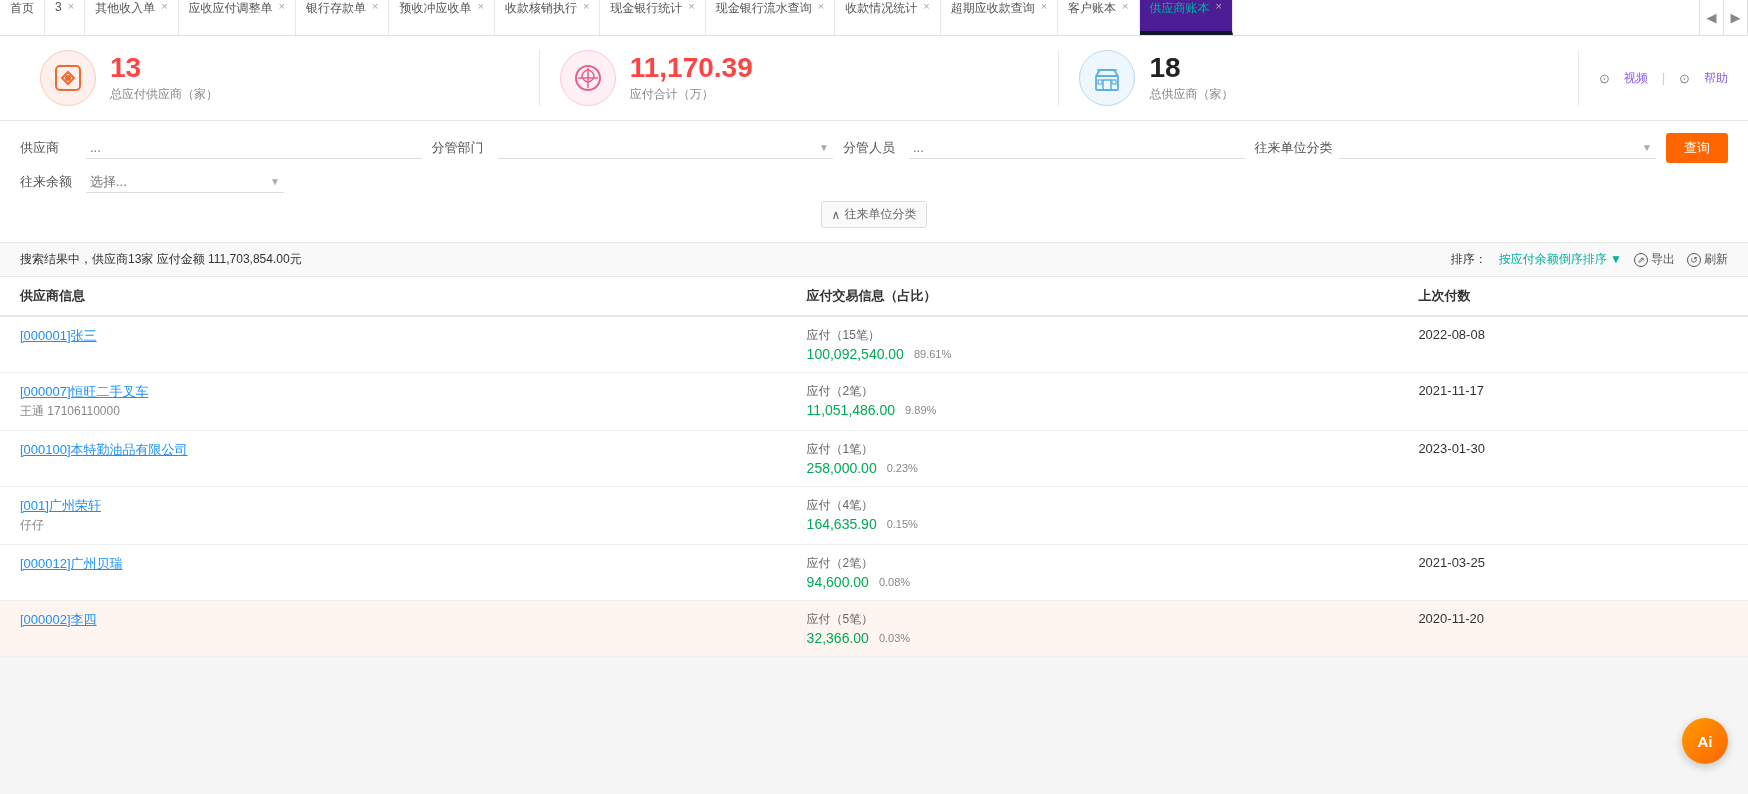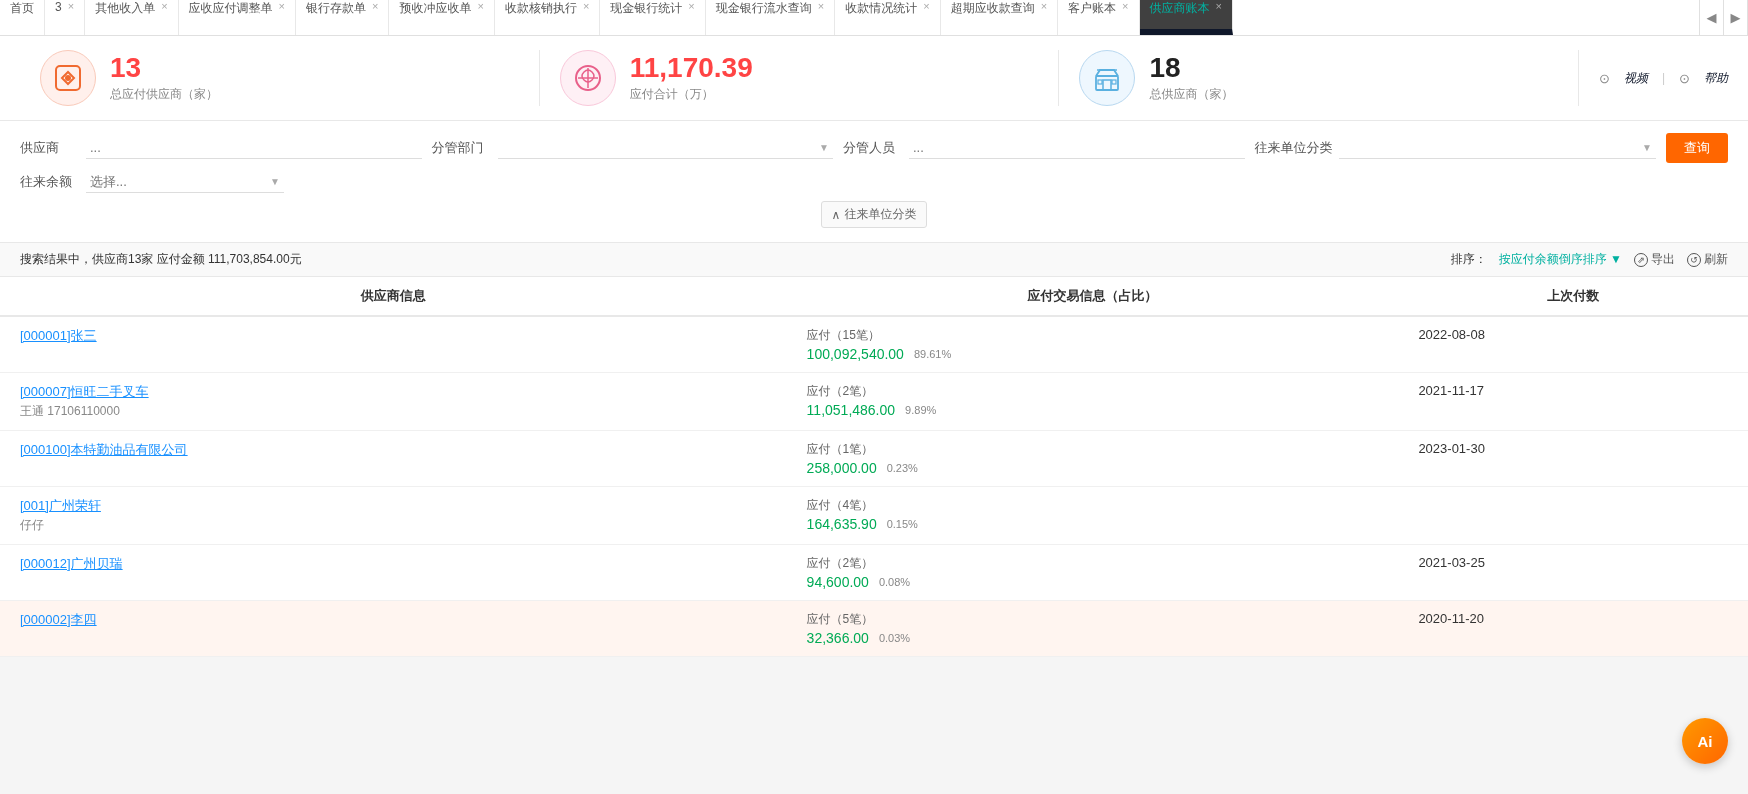--- a/index.html
+++ b/index.html
@@ -19,21 +19,21 @@
       align-items: flex-start;
       padding: 0 10px;
       height: 100%;
       white-space: nowrap;
       border-right: 1px solid #e8e8e8;
       cursor: pointer;
       font-size: 12px;
       color: #555;
       flex-shrink: 0;
     }
-    .nav-tab.active { color: #00b0a0; border-bottom: 6px solid #0f172a; background: #404040; }
+    .nav-tab.active { color: #00b0a0; border-bottom: 4px solid #0f172a; background: #4c1d95; }
     .nav-tab .close-btn { margin-left: 6px; color: #aaa; font-size: 11px; cursor: pointer; }
     .nav-arrows {
       display: flex;
       margin-left: auto;
       border-left: 1px solid #e0e0e0;
     }
     .nav-arrow {
       width: 24px;
       height: 36px;
       display: flex;
@@ -87,21 +87,21 @@
     }
     .summary-card-3 .big-num { color: #222; }
     .summary-actions {
       display: flex;
       align-items: center;
       gap: 14px;
       font-size: 12px;
       color: #666;
       padding-left: 20px;
     }
-    .summary-actions a { color: #0f172a; text-decoration: none; cursor: pointer; font-style: italic; }
+    .summary-actions a { color: #8b5cf6; text-decoration: none; cursor: pointer; }
     .divider-v { color: #ccc; }
 
     
     .filter-bar {
       background: #fff;
       padding: 12px 20px 6px 20px;
       border-bottom: 1px solid #e8e8e8;
     }
     .filter-row {
       display: flex;
@@ -219,21 +219,21 @@
     .data-table { width: 100%; border-collapse: collapse; }
     .data-table thead tr {
       border-bottom: 2px solid #e8e8e8;
       background: #fff;
     }
     .data-table th {
       padding: 10px 20px;
       font-size: 13px;
       font-weight: 600;
       color: #333;
-      text-align: center;
+      text-align: left;
     }
     .data-table tbody tr {
       border-bottom: 1px solid #f0f0f0;
       transition: background 0.15s;
     }
     .data-table tbody tr.highlighted { background: #fff5f0; }
     .data-table td {
       padding: 10px 20px;
       font-size: 13px;
       vertical-align: top;

